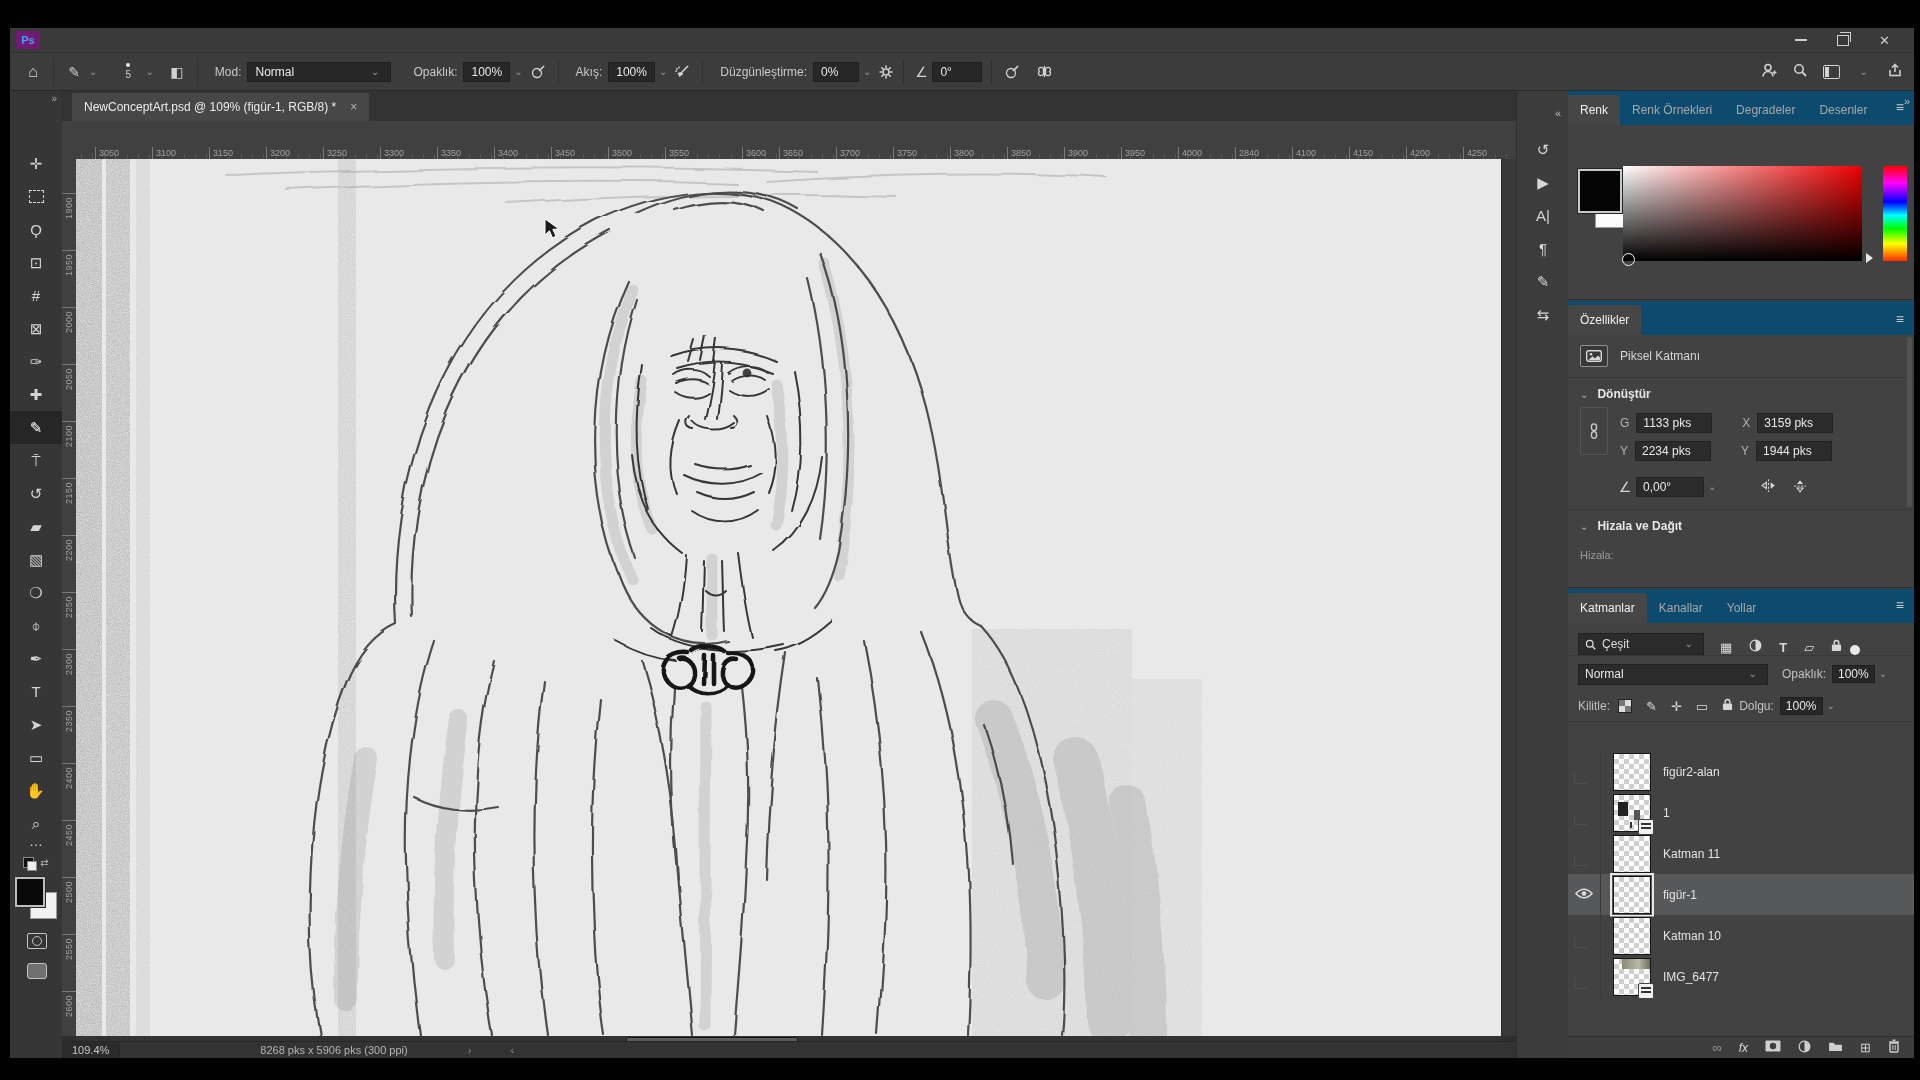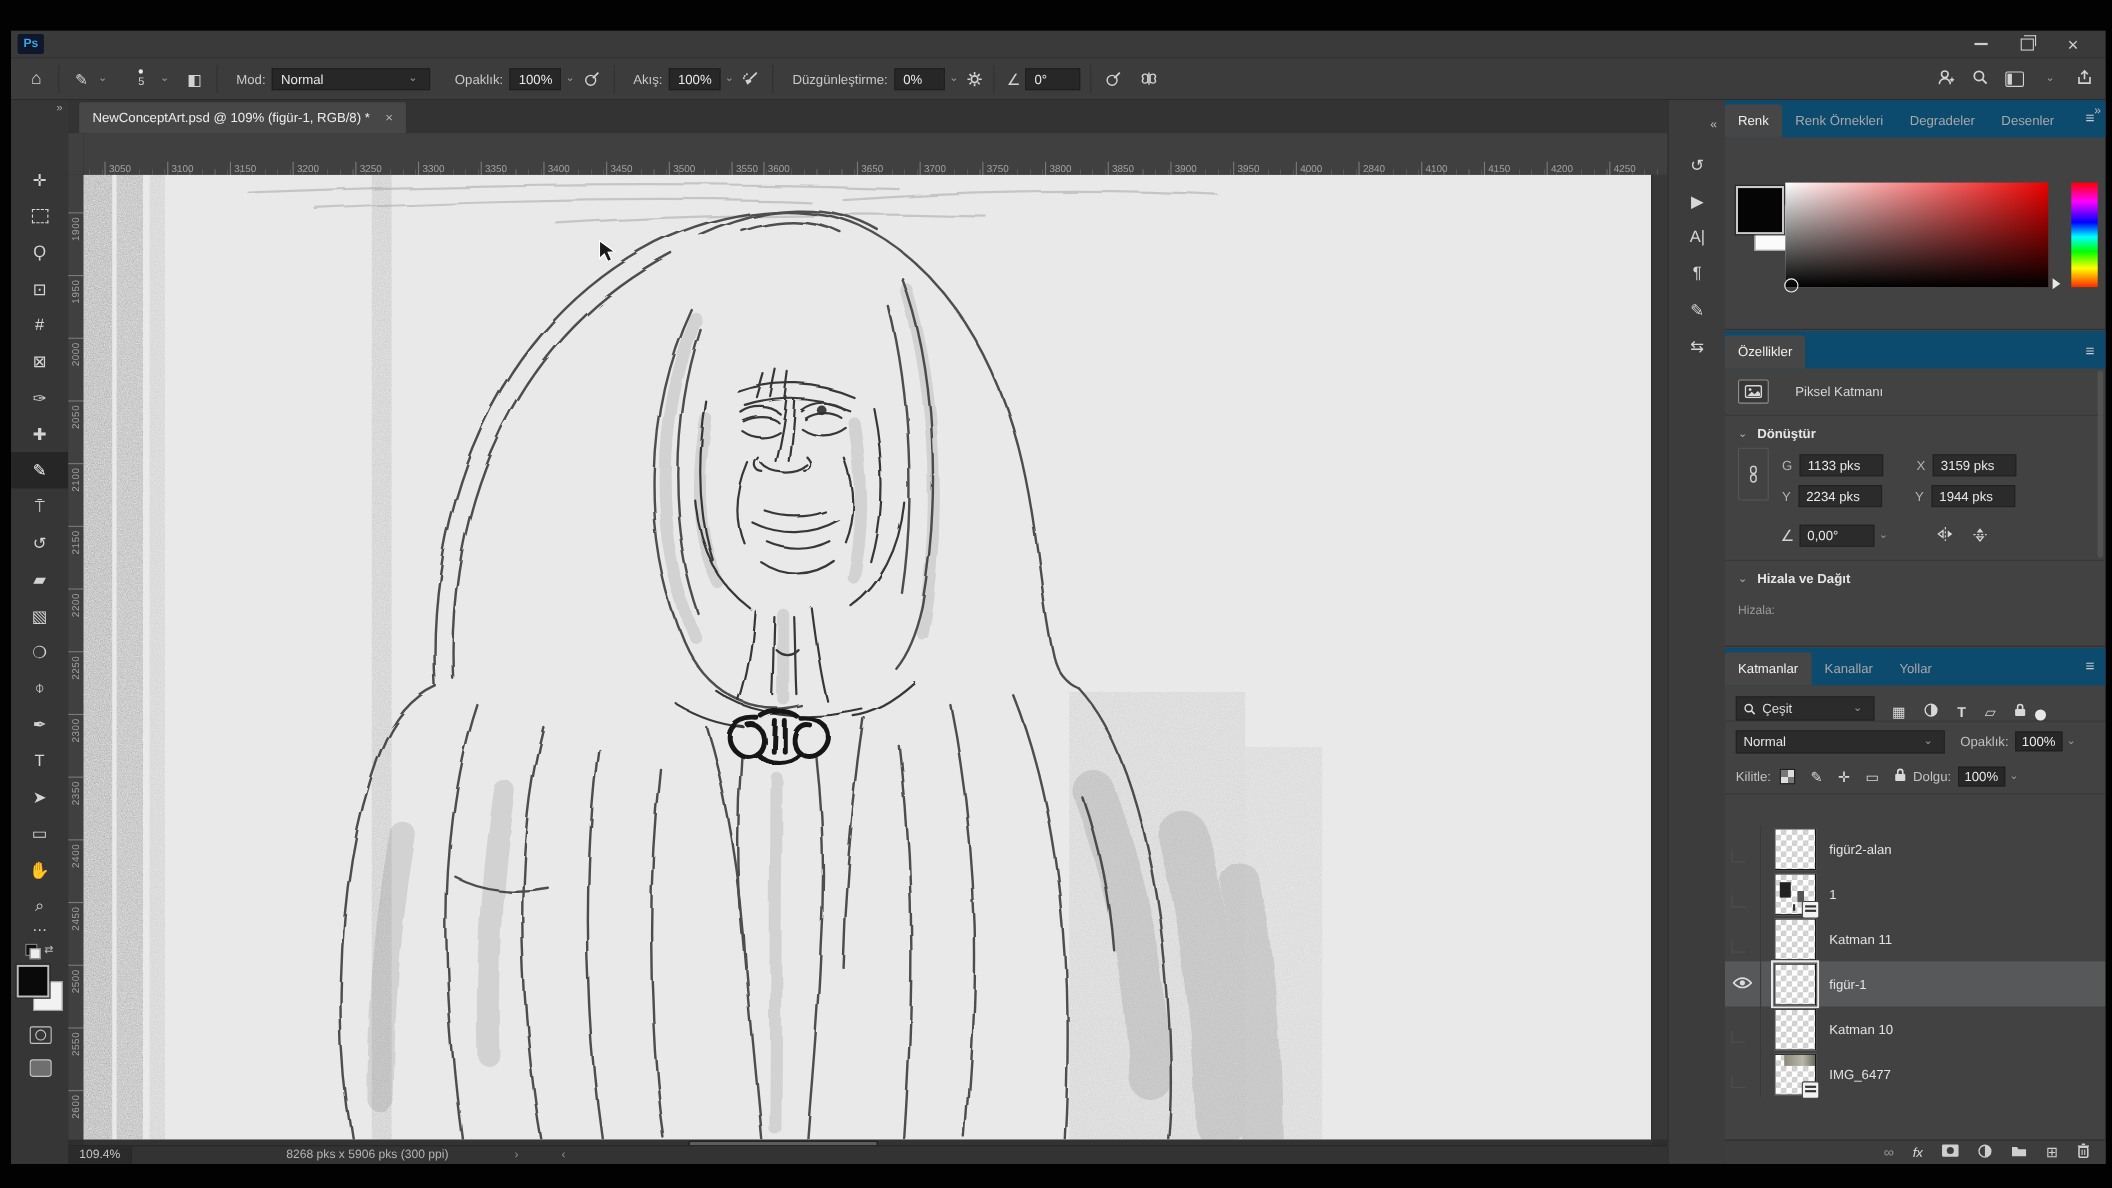--- a/index.html
+++ b/index.html
@@ -1,20 +1,20 @@
 <!DOCTYPE html>
 <html><head>
 <meta charset="utf-8">
 <style>
   html,body{margin:0;padding:0}
   body{width:1920px;height:1080px;background:#020202;font-family:"Liberation Sans",sans-serif;overflow:hidden;position:relative;-webkit-font-smoothing:antialiased}
   .app{position:absolute;left:10px;top:28px;right:6px;bottom:22px;background:#3c3c3c;color:#d6d6d6}
   
   .menubar{position:absolute;left:0;right:0;top:0;height:24px;background:#3a3a3a;display:flex;align-items:center;border-bottom:1px solid #313131}
-  .ps-logo{width:24px;height:18px;margin:0 10px 0 6px;background:#0f172a;color:#3aa7ec;font-weight:bold;font-size:11px;display:flex;align-items:center;justify-content:center;border-radius:2px}
+  .ps-logo{width:24px;height:18px;margin:0 10px 0 6px;background:#701a75;color:#3aa7ec;font-weight:bold;font-size:11px;display:flex;align-items:center;justify-content:center;border-radius:2px}
   .menu-item{padding:0 11px;font-size:13px;color:#e3e3e3;white-space:nowrap}
   .win-controls{margin-left:auto;display:flex;align-items:center;gap:30px;padding-right:24px;color:#cfcfcf}
   .wc-min{width:12px;height:2px;background:#cfcfcf}
   .wc-restore{width:10px;height:9px;border:1px solid #cfcfcf;position:relative;background:#3a3a3a}
   .wc-restore:before{content:"";position:absolute;left:2px;top:-4px;width:10px;height:9px;border:1px solid #cfcfcf;border-bottom:none;border-left:none}
   .wc-close{font-size:13px;line-height:13px}
   
   .optionsbar{position:absolute;left:0;right:0;top:25px;height:37px;background:#3c3c3c;border-bottom:1px solid #2a2a2a;display:flex;align-items:center;font-size:12px;color:#c9c9c9}
   .ob{display:flex;align-items:center}
   .sep{width:1px;height:26px;background:#313131;margin:0 9px}
@@ -439,21 +439,21 @@
             <div class="htick" style="left: 76px;">3100</div>
             <div class="htick" style="left: 133px;">3150</div>
             <div class="htick" style="left: 190px;">3200</div>
             <div class="htick" style="left: 247px;">3250</div>
             <div class="htick" style="left: 304px;">3300</div>
             <div class="htick" style="left: 361px;">3350</div>
             <div class="htick" style="left: 418px;">3400</div>
             <div class="htick" style="left: 475px;">3450</div>
             <div class="htick" style="left: 532px;">3500</div>
             <div class="htick" style="left: 589px;">3550</div>
-            <div class="htick" style="left: 618px;">3600</div>
+            <div class="htick" style="left: 666px;">3600</div>
             <div class="htick" style="left: 703px;">3650</div>
             <div class="htick" style="left: 760px;">3700</div>
             <div class="htick" style="left: 817px;">3750</div>
             <div class="htick" style="left: 874px;">3800</div>
             <div class="htick" style="left: 931px;">3850</div>
             <div class="htick" style="left: 988px;">3900</div>
             <div class="htick" style="left: 1045px;">3950</div>
             <div class="htick" style="left: 1102px;">4000</div>
             <div class="htick" style="left: 1159px;">2840</div>
             <div class="htick" style="left: 1216px;">4100</div>
@@ -684,21 +684,21 @@
           <div class="sv-arrow"></div>
           <div class="hue-strip"></div>
         </div>
       </section>
 
       <section class="props-panel">
         <div class="panel-tabsbar">
           <div class="ptab active">Özellikler</div>
           <div class="pmenu">≡</div>
         </div>
-        <div class="pp-row" style="left:12px;top:44px;gap:24px">
+        <div class="pp-row" style="left:12px;top:44px;gap:12px">
           <div class="pp-type-icon">
               <svg width="16" height="12">
                 <use href="#i-image"></use>
               </svg>
             </div>
           <span>Piksel Katmanı</span>
         </div>
         <div class="pp-div" style="top:76px"></div>
         <div class="pp-row" style="left:12px;top:86px">
           <span class="sec-chev">⌄</span>

